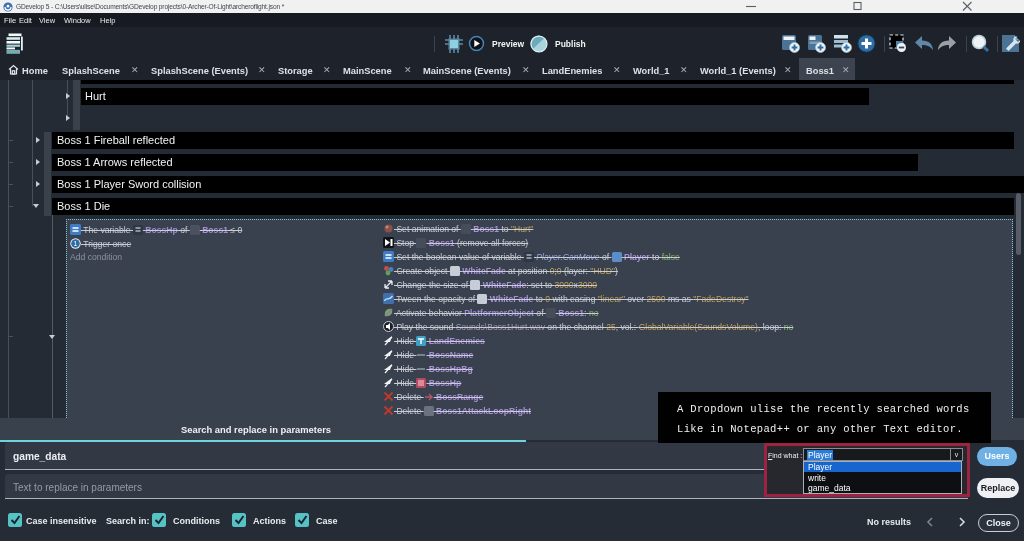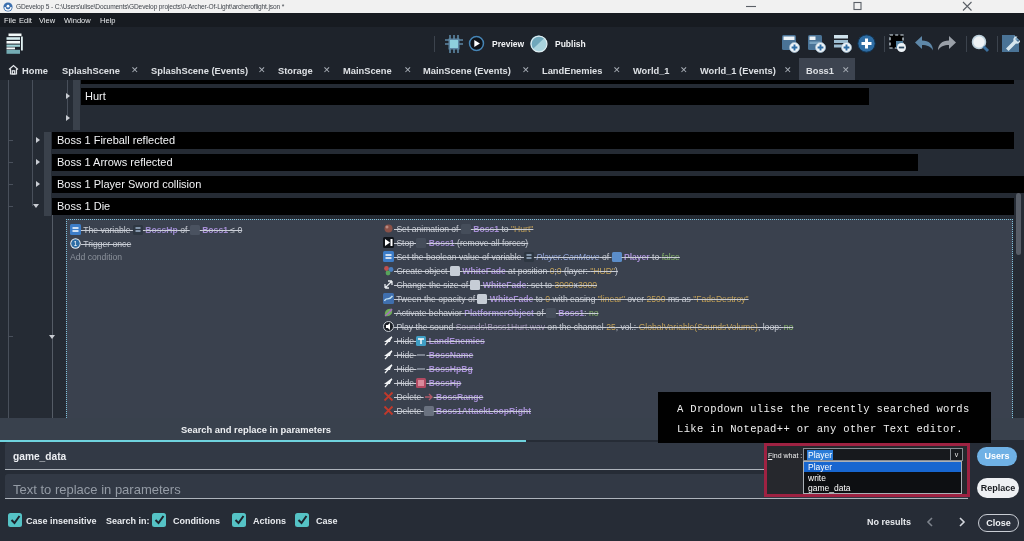--- a/index.html
+++ b/index.html
@@ -43,21 +43,21 @@
   
   #tooltip { left:658px; top:392px; width:333px; height:51px; background:#010101; z-index:50; }
   .ttl { position:absolute; left:19px; font-family:"Liberation Mono",monospace; font-size:10.5px; color:#f0f0f0; white-space:nowrap; letter-spacing:0.35px; }
   
   #panel { left:0; top:418px; width:1024px; height:123px; background:#262c36; }
   #phead { left:0; top:418px; width:1024px; height:22px; background:#39414d; }
   #ptab { left:0; top:424px; width:512px; text-align:center; font-size:9.4px; font-weight:700; color:#eef0f3; }
   #pind { left:0; top:440px; width:526px; height:2px; background:#6fd3de; }
   .fill { background:#323945; border-bottom:1px solid #aeb4bc; }
   #searchval { left:13px; top:451px; font-size:10.2px; font-weight:600; color:#eceef2; }
-  #replaceph { left:13px; top:482px; font-size:13px; color:#959ca6; }
+  #replaceph { left:13px; top:482px; font-size:10px; color:#959ca6; }
   .cbl { top:516px; font-size:9px; font-weight:600; color:#e8ebef; }
   .cb { top:513px; width:14px; height:14px; background:#55c3c6; border-radius:2.5px; position:absolute; }
   .cb svg { position:absolute; left:1.5px; top:2px; }
   
   #btnsearch { left:977px; top:447px; width:40px; height:19px; background:#6fb1e5; border-radius:9.5px; text-align:center; line-height:19px; font-size:9px; font-weight:700; color:#fff; }
   #btnreplace { left:977px; top:478px; width:42px; height:20px; background:#eef0f3; border-radius:10px; text-align:center; line-height:20px; font-size:9px; font-weight:700; color:#191c21; }
   #btnclose { left:978px; top:514px; width:41px; height:18px; background:#2c323d; border:1px solid #c9cdd4; border-radius:9px; text-align:center; line-height:16px; font-size:9px; font-weight:700; color:#f0f2f5; }
   #noresults { left:867px; top:517px; font-size:9px; font-weight:600; color:#e8ebef; }
   
   #redbox { left:764px; top:443px; width:206px; height:54px; background:#26282d; border:3px solid #9e2242; z-index:40; }

